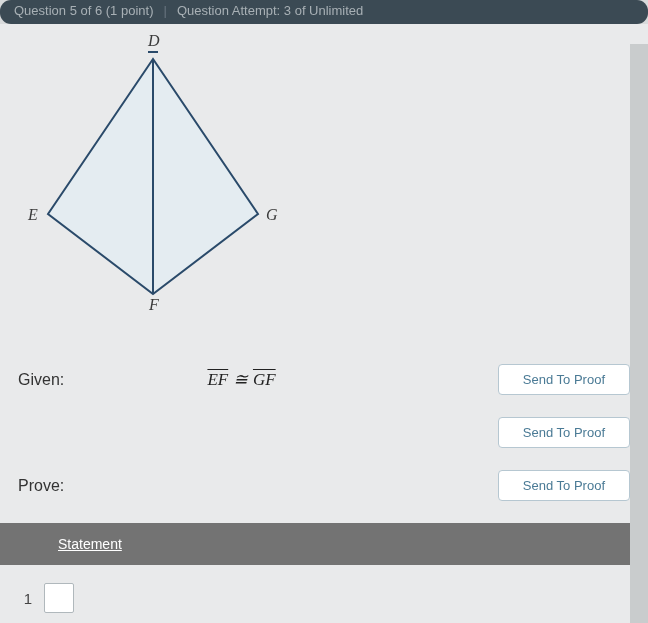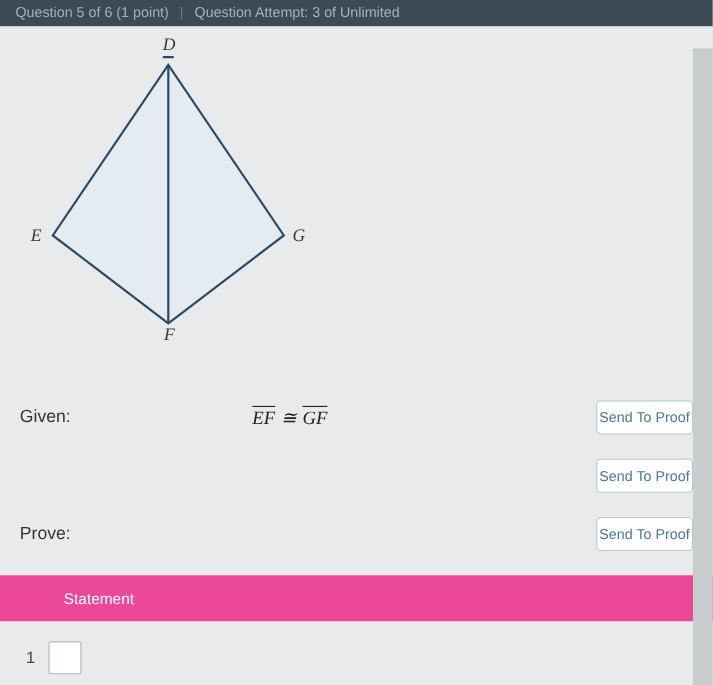--- a/index.html
+++ b/index.html
@@ -15,20 +15,21 @@
       overflow: hidden;
     }
     .top-bar {
       background: #3b4a54;
       color: #a8b0b5;
       padding: 3px 14px 6px;
       font-size: 13px;
       display: flex;
       gap: 10px;
       align-items: center;
+      border-radius: 11px;
     }
     .top-bar .divider {
       color: #6a7680;
     }
     .content-area {
       background: #e9eaeb;
       padding: 10px 18px 0 18px;
       min-height: 590px;
       position: relative;
     }
@@ -69,34 +70,35 @@
       text-decoration: overline;
       text-decoration-thickness: 1px;
       padding: 0 1px;
     }
     .send-btn {
       background: #fff;
       border: 1px solid #b6c7d1;
       border-radius: 4px;
       color: #4a7a95;
       font-size: 13px;
-      padding: 7px 2px;
+      padding: 7px 24px;
       cursor: pointer;
     }
     .proof-table {
       margin-top: 18px;
       margin-left: -18px;
       margin-right: -18px;
     }
     .proof-header {
-      background: #ec4899;
+      background: #737373;
       display: flex;
       color: #fff;
       font-size: 14px;
       padding: 13px 0;
+      text-decoration: underline;
     }
     .col-statement {
       padding-left: 58px;
       width: 430px;
     }
     .col-reason {
       flex: 1;
       padding-left: 10px;
     }
     .proof-row {

